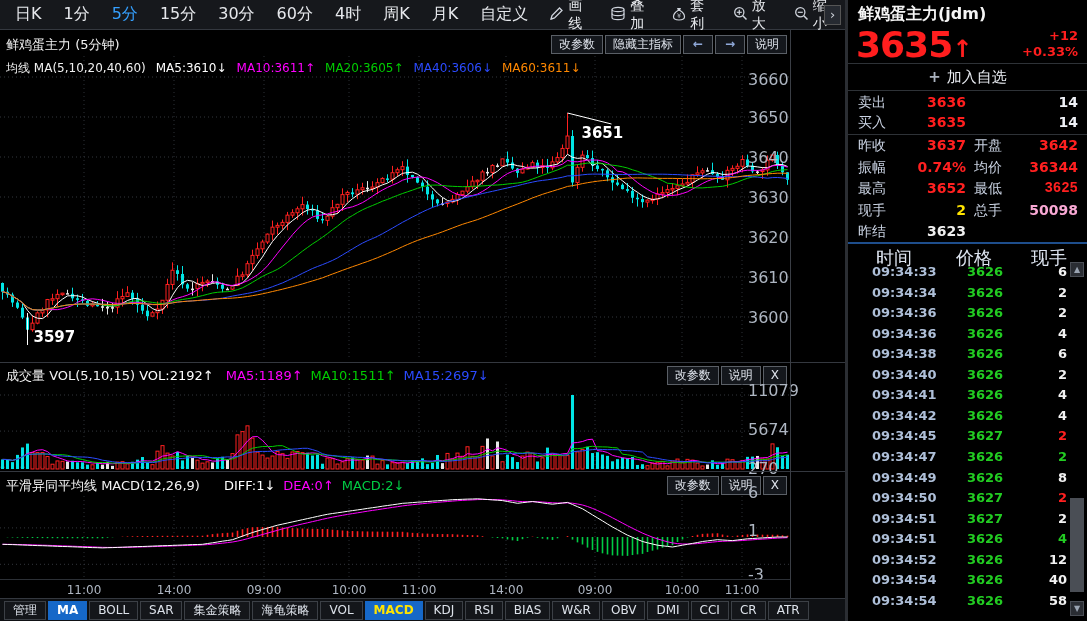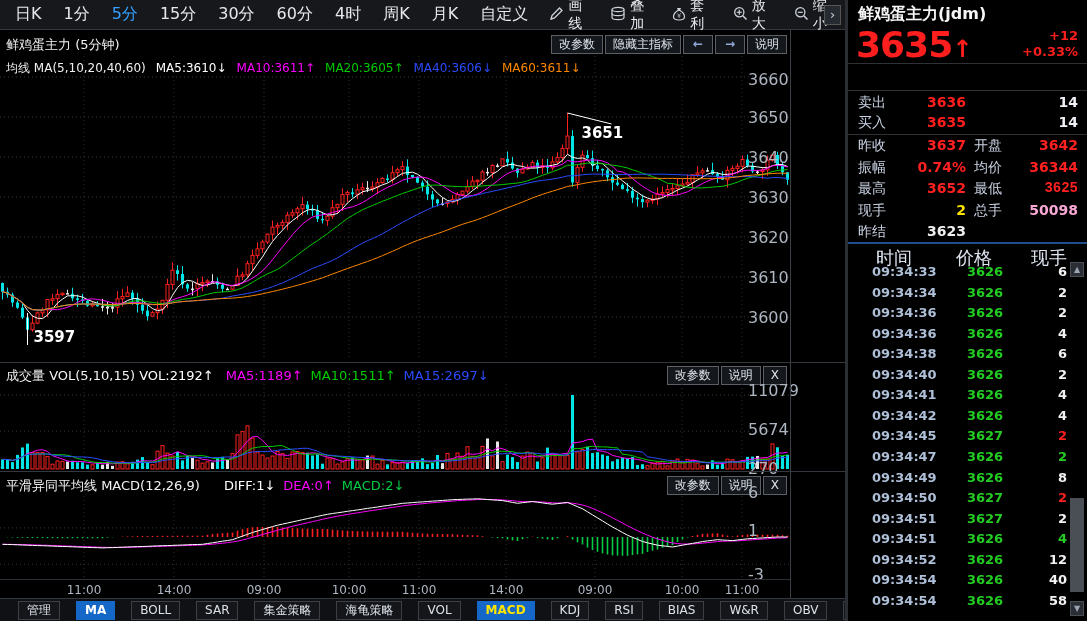--- a/index.html
+++ b/index.html
@@ -29,21 +29,21 @@
   .ind-row{position:absolute;left:6px;font-size:12px;white-space:nowrap;}
   .ind-row span{margin-right:10px;}
   .axis-label{position:absolute;left:748px;font-size:16px;color:#aeb6c2;}
   #xaxis-row{position:absolute;left:0;top:549px;width:790px;height:19px;border-top:1px solid #2c3036;}
   .xlabel{position:absolute;top:3px;font-size:12px;color:#aeb6c2;transform:translateX(-50%);}
 
   
   #tabbar{position:absolute;left:0;top:598px;width:1087px;height:23px;background:#0f1114;
           border-top:1px solid #34383f;display:flex;align-items:center;padding-left:2px;}
   .tab{height:19px;line-height:17px;border:1px solid #3c4046;background:#14161a;color:#dde2ea;
-       font-size:12px;padding:0 8px;margin-left:16px;cursor:pointer;white-space:nowrap;}
+       font-size:12px;padding:0 8px;margin-left:2px;cursor:pointer;white-space:nowrap;}
   .tab.active{background:#1668c8;border-color:#1668c8;color:#fff;font-weight:bold;}
   .tab.active.accent-yellow{color:#ffe400;}
 
   
   #rpanel{position:absolute;left:848px;top:0;width:239px;height:621px;background:#000;}
   #rpanel-divider{position:absolute;left:845px;top:0;width:3px;height:621px;background:#2b2e33;}
   #q-name{position:absolute;left:10px;top:4px;font-size:16px;font-weight:bold;color:#f5f5f5;white-space:nowrap;}
   #q-price{position:absolute;left:8px;top:24px;font-size:36px;font-weight:bold;color:#ff1e1e;letter-spacing:-1px;}
   #q-price .arr{font-size:24px;}
   #q-chg{position:absolute;right:9px;top:28px;text-align:right;color:#ff1e1e;font-size:13px;font-weight:bold;line-height:16px;}
@@ -910,20 +910,23 @@
 
   <div id="rpanel-divider"></div>
   <div id="rpanel">
     <div id="q-name">鲜鸡蛋主力(jdm)</div>
     <div id="q-price"><span>3635</span><span class="arr">↑</span></div>
     <div id="q-chg">
       <div>+12</div>
       <div>+0.33%</div>
     </div>
     <div class="rp-div" style="top:63px;"></div>
+    <div id="q-watch">
+      <span class="plus">+</span><span>加入自选</span>
+    </div>
     <div class="rp-div" style="top:90px;"></div>
     <div class="ba-row" style="top:94px;">
       <span class="ba-label">卖出</span>
       <span class="ba-price">3636</span>
       <span class="ba-qty">14</span>
     </div>
     <div class="ba-row" style="top:114px;">
       <span class="ba-label">买入</span>
       <span class="ba-price">3635</span>
       <span class="ba-qty">14</span>

